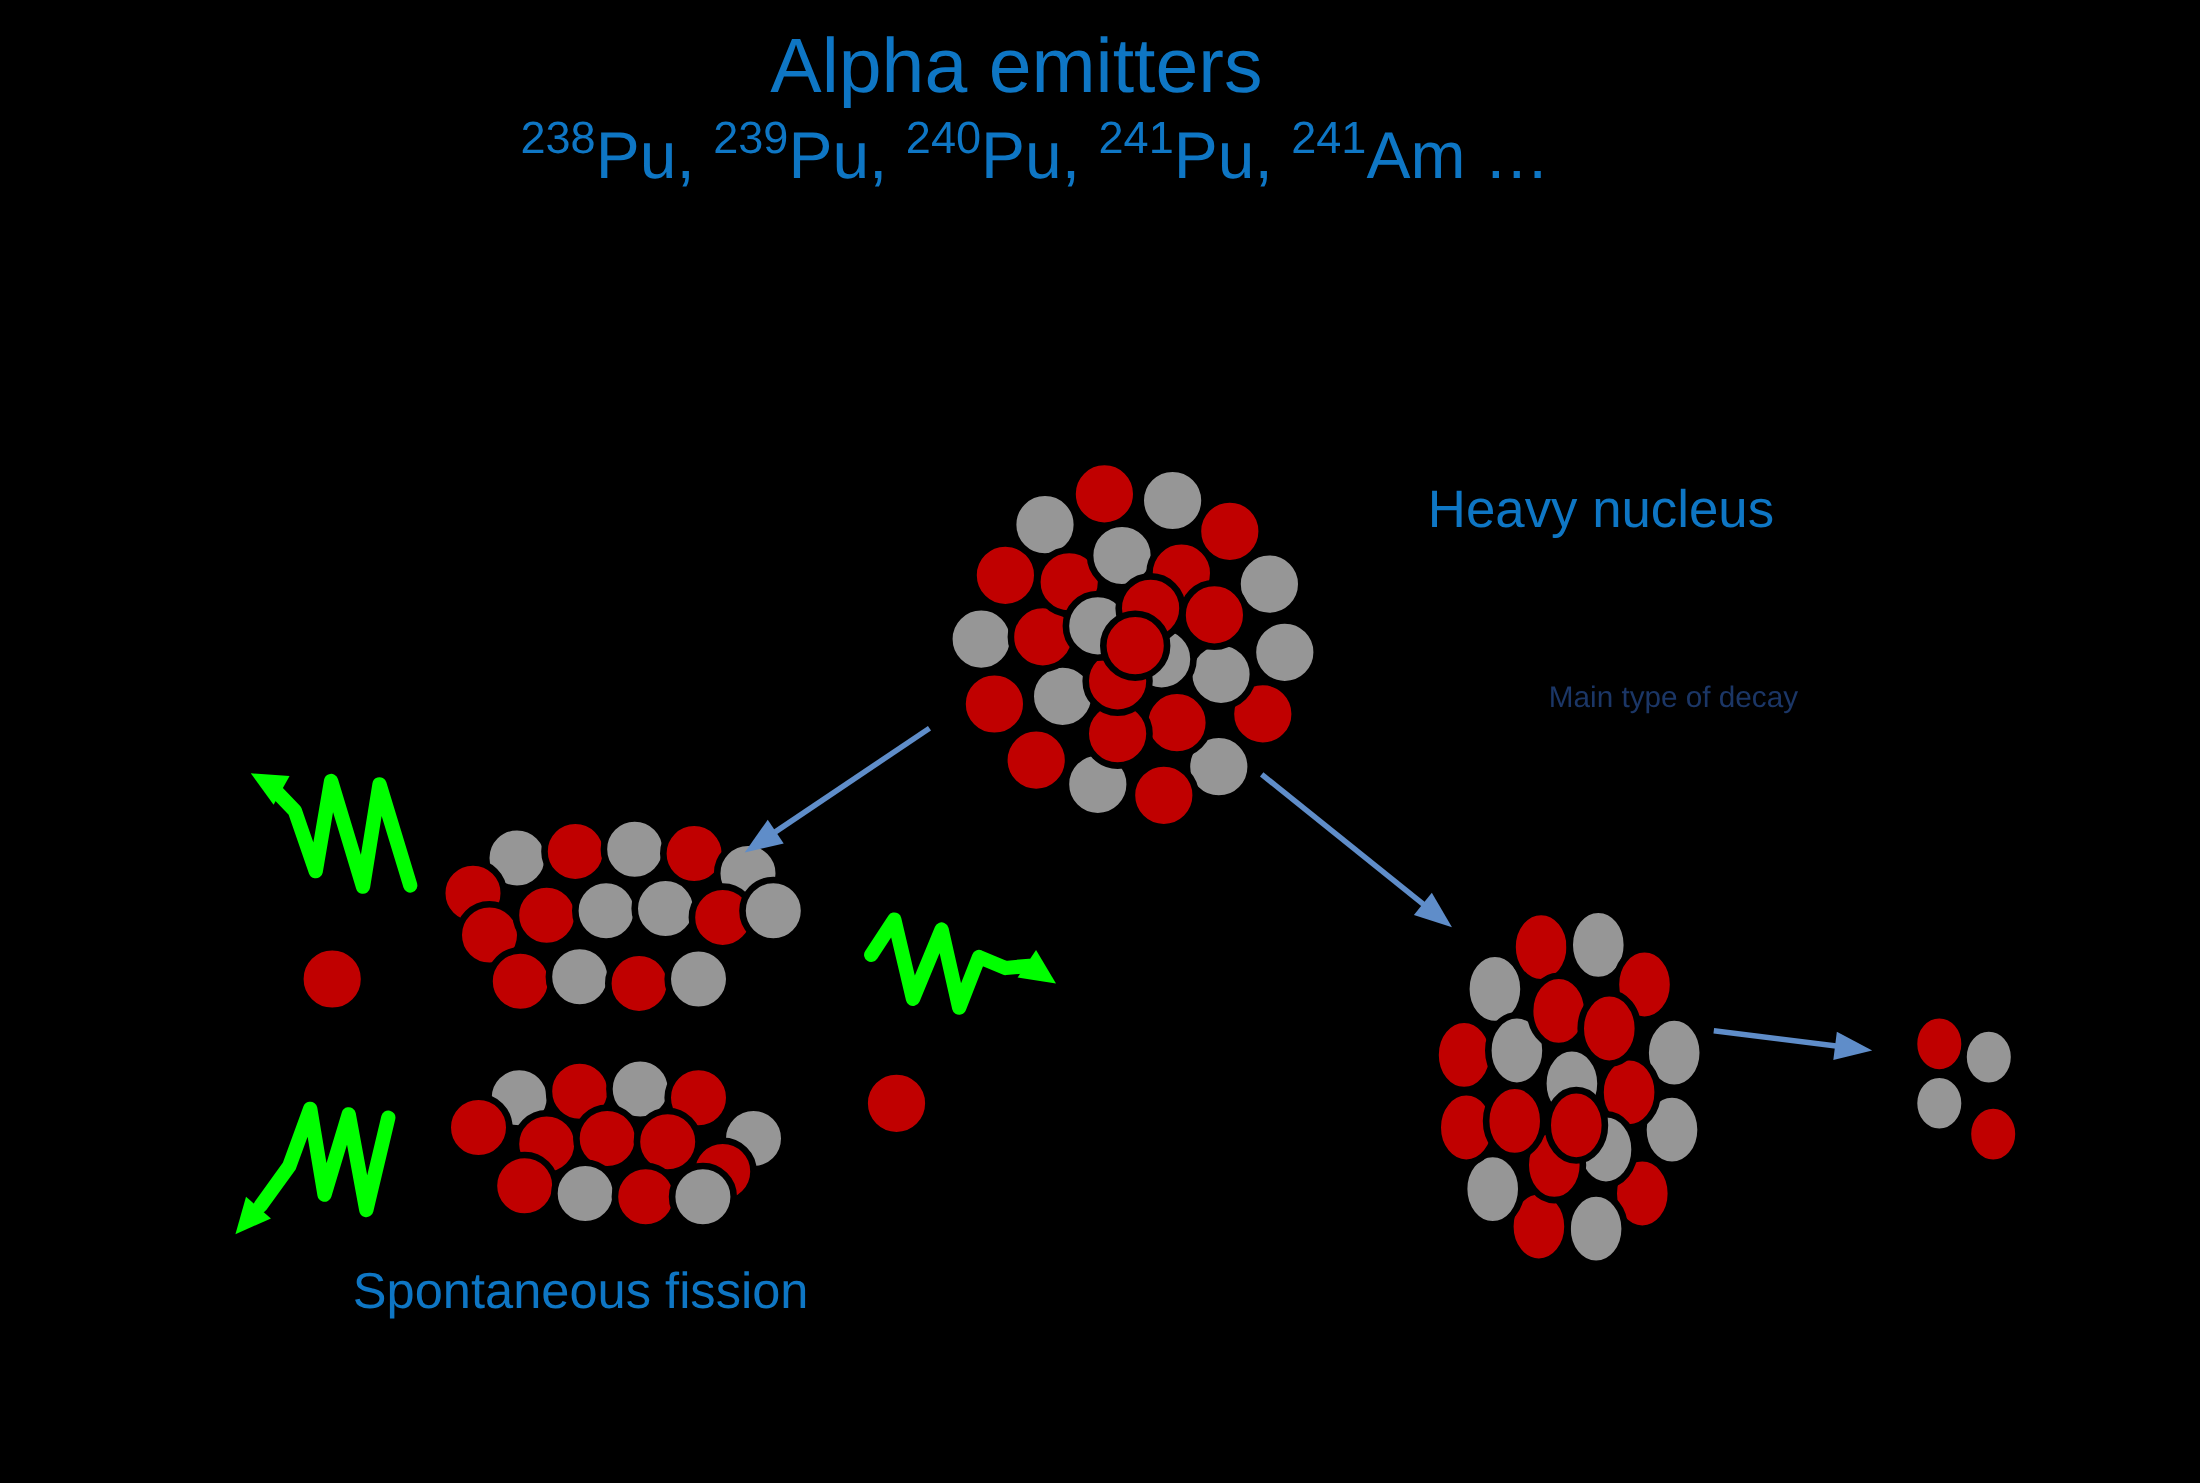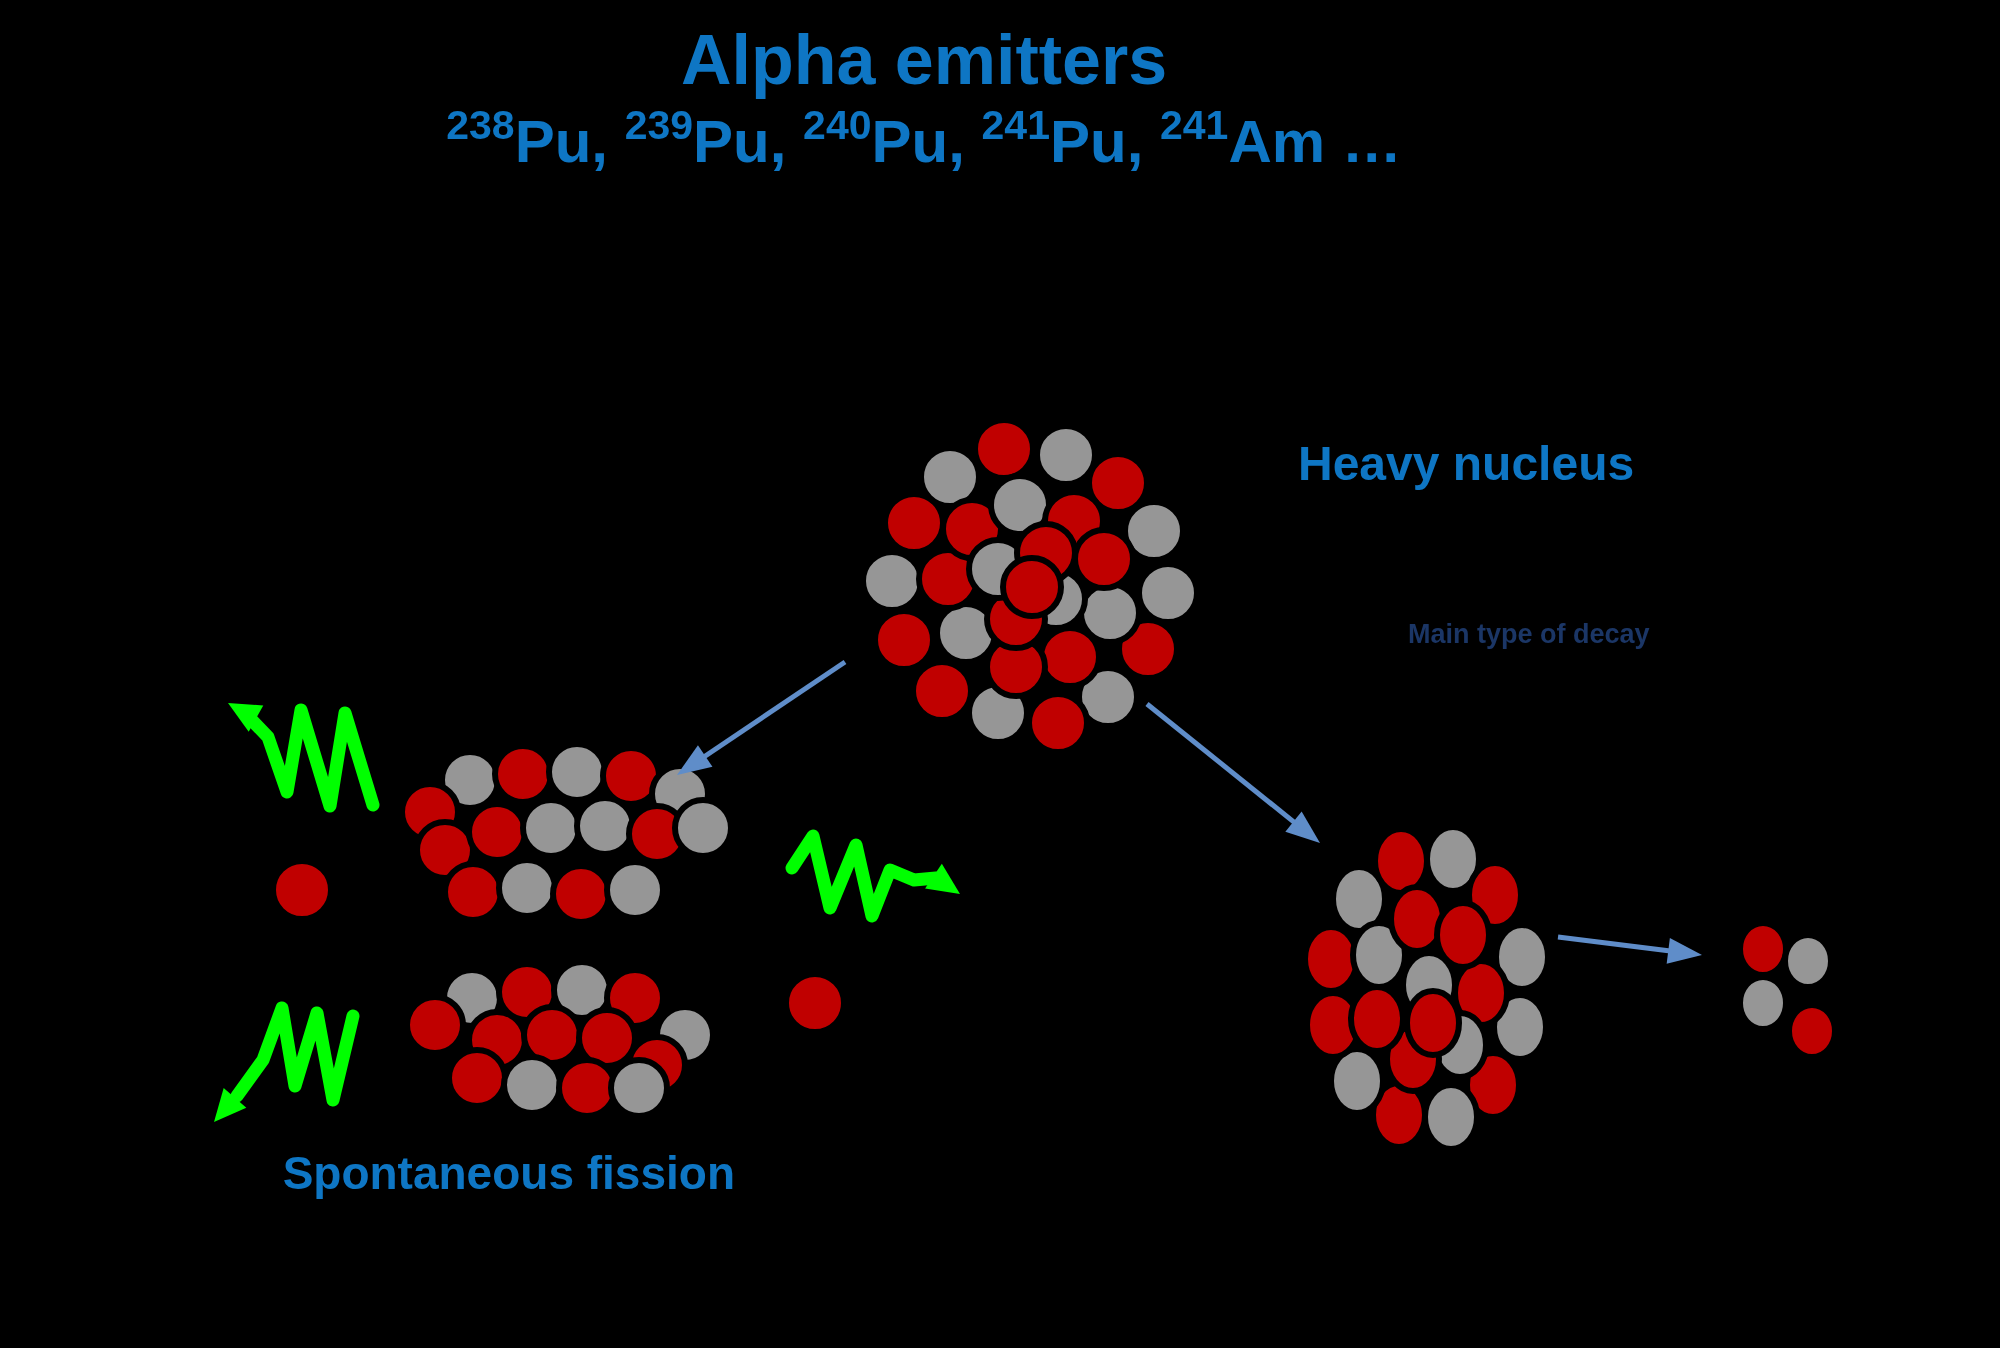--- a/index.html
+++ b/index.html
@@ -1,24 +1,24 @@
 <!DOCTYPE html>
 <html style="--bg: #000000; --text-blue: #0E76C4; --text-navy: #1B3666;"><head>
 <meta charset="utf-8">
 <style>
   html,body{margin:0;padding:0;background:#000;}
   .stage{
     position:relative;width:1916px;height:1348px;overflow:hidden;
     background:var(--bg,#000);
     font-family:"Liberation Sans","DejaVu Sans",sans-serif;
-    font-weight:bold;
+    font-weight:normal;
   }
   .t{position:absolute;white-space:nowrap;line-height:1;}
   .title{left:0;top:25px;width:1848px;text-align:center;font-size:70px;color:var(--text-blue,#0E76C4);}
-  .subtitle{left:0;top:112px;width:1848px;text-align:center;font-size:60px;color:var(--text-blue,#0E76C4);}
+  .subtitle{left:0;top:112px;width:1848px;text-align:center;font-size:60px;color:var(--text-blue,#0E76C4);padding-left:17px;}
   .subtitle sup{font-size:41px;line-height:0;vertical-align:23px;}
   .heavy-label{left:1298px;top:440px;font-size:48px;color:var(--text-blue,#0E76C4);}
   .main-type-label{left:1408px;top:621px;font-size:27px;color:var(--text-navy,#1B3666);}
   .fission-label{left:255px;top:1150px;width:480px;text-align:right;font-size:46px;color:var(--text-blue,#0E76C4);}
   .fig{position:absolute;left:0;top:0;}
 </style>
 </head>
 <body>
 
 <div class="stage">

